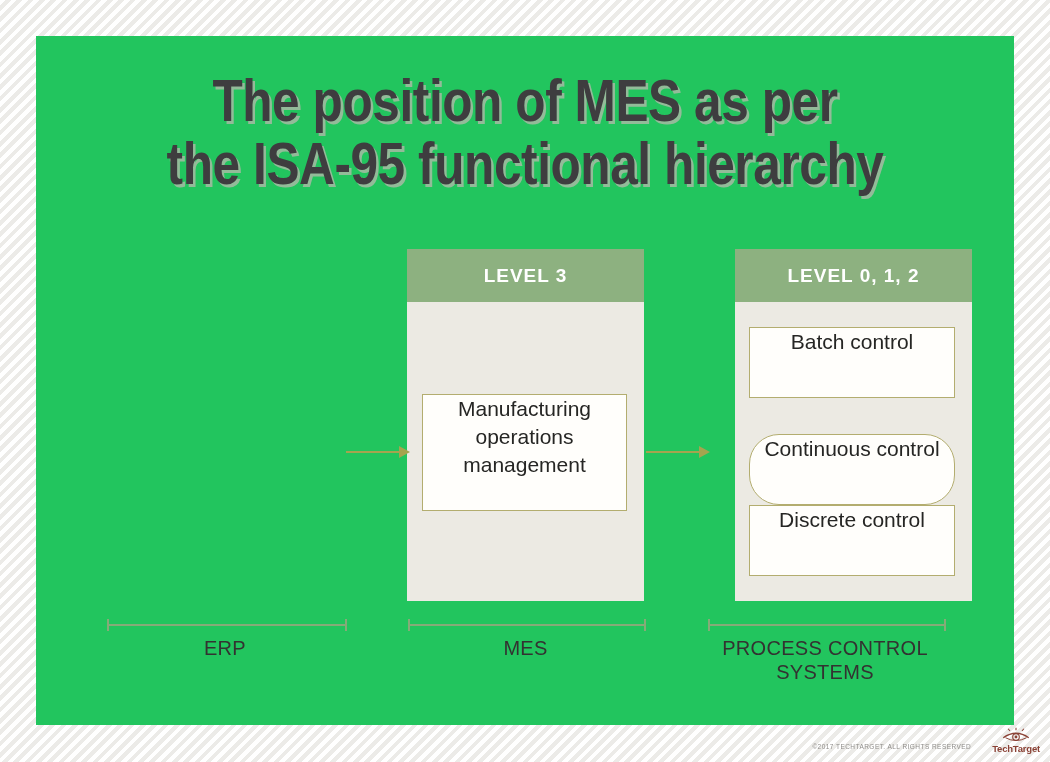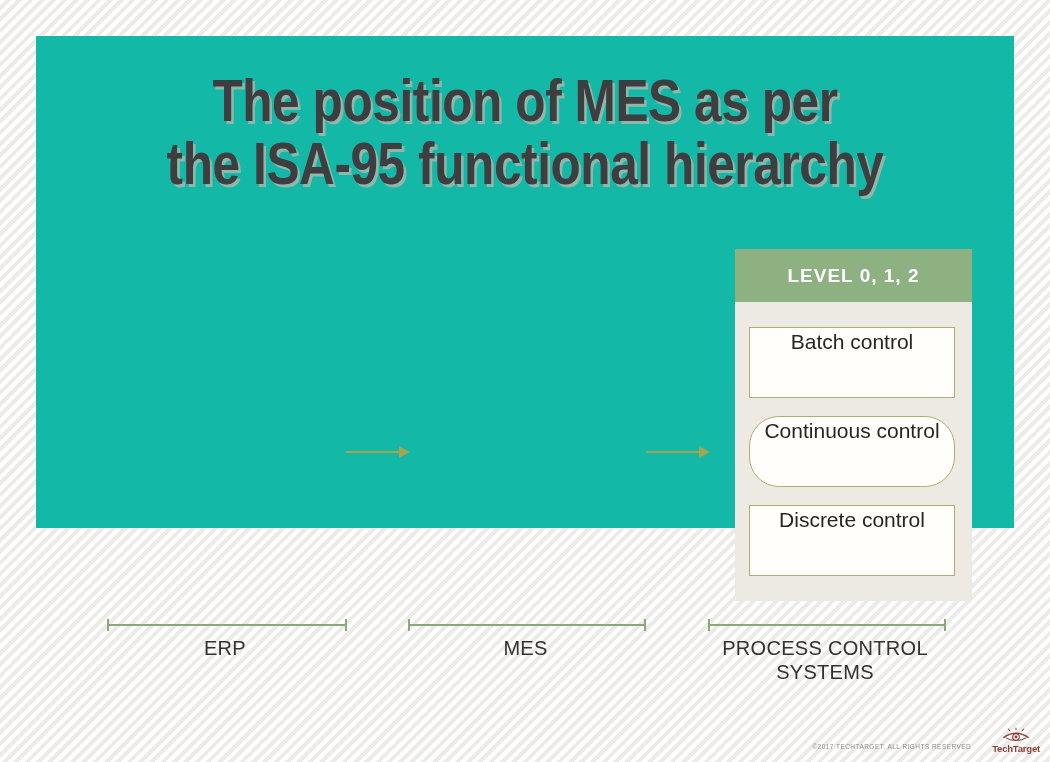--- a/index.html
+++ b/index.html
@@ -2,22 +2,22 @@
 <html><head>
 <meta charset="utf-8">
 <style>
   html,body{margin:0;padding:0;}
   body{
     width:1050px;height:762px;position:relative;overflow:hidden;
     font-family:"Liberation Sans",sans-serif;
     background:repeating-linear-gradient(135deg,#ffffff 0 4px,#ecebe8 4px 8px);
   }
   .panel{
-    position:absolute;left:36px;top:36px;width:978px;height:492px;
-    background:#14b8a6;
+    position:absolute;left:36px;top:36px;width:978px;height:689px;
+    background:#22c55e;
   }
   .title{
     position:absolute;left:0;top:34px;width:100%;
     text-align:center;font-weight:bold;color:#3e3d3f;
     font-size:59px;line-height:63px;letter-spacing:-0.5px;
     transform:scaleX(0.84);transform-origin:50% 0;
     text-shadow:3px 3px 0 rgba(186,183,174,0.75);
   }
   .title span{display:block;}
   .column{position:absolute;top:213px;width:237px;}
@@ -32,21 +32,21 @@
   .col-body{position:relative;height:299px;background:#eceae3;}
   .wbox{
     position:absolute;background:#fffefb;border:1.5px solid #b3ad6f;
     display:flex;justify-content:center;
     text-align:center;color:#262624;font-size:21px;line-height:28px;
   }
   .big-box{left:15px;width:203px;top:92px;height:115px;}
   .big-box .wbox-text{max-width:150px;}
   .small-box{left:14px;width:204px;height:69px;}
   .small-box .wbox-text{max-width:184px;}
-  .sb-1{top:25px;} .sb-2{top:114px;border-radius:30px;} .sb-3{top:203px;}
+  .sb-1{top:25px;} .sb-2{top:132px;border-radius:30px;} .sb-3{top:203px;}
   .arrow{position:absolute;top:415px;width:62px;height:2px;background:#a5a44f;}
   .arrow-1{left:310px;} .arrow-2{left:610px;}
   .arrow::after{
     content:'';position:absolute;right:-2px;top:-5px;width:0;height:0;
     border-left:11px solid #a5a44f;border-top:6px solid transparent;border-bottom:6px solid transparent;
   }
   .bracket{
     position:absolute;top:583px;height:12px;
     border-left:2px solid #86ab78;border-right:2px solid #86ab78;
   }
@@ -74,20 +74,28 @@
 <body>
 
 <div class="panel">
 
   <h1 class="title" style="margin:0;">
     <span>The position of MES as per</span>
     <span>the ISA-95 functional hierarchy</span>
   </h1>
 
 
+  <div class="column col-2">
+    <div class="col-header">LEVEL 3</div>
+    <div class="col-body">
+      <div class="wbox big-box">
+        <div class="wbox-text">Manufacturing operations management</div>
+      </div>
+    </div>
+  </div>
 
   <div class="column col-3">
     <div class="col-header">LEVEL 0, 1, 2</div>
     <div class="col-body">
       <div class="wbox small-box sb-1">
         <div class="wbox-text">Batch control</div>
       </div>
       <div class="wbox small-box sb-2">
         <div class="wbox-text">Continuous control</div>
       </div>

